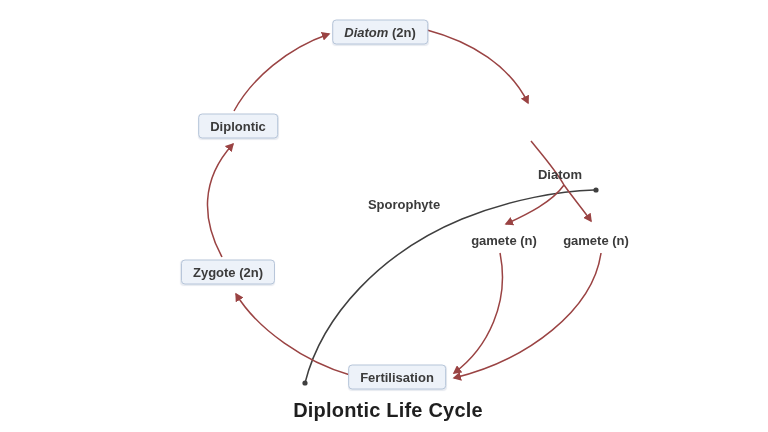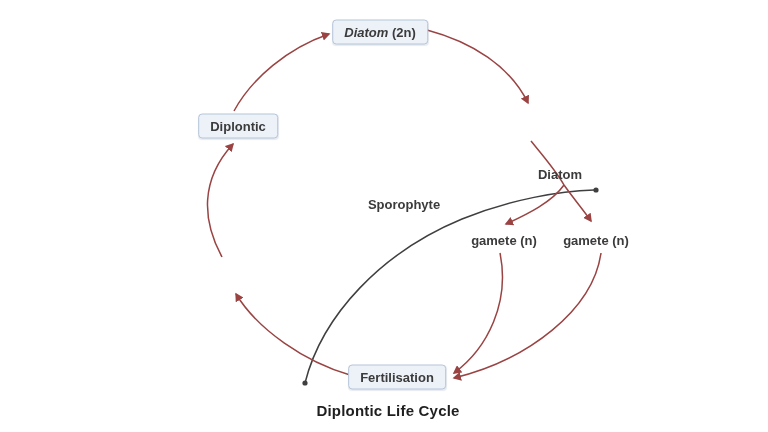--- a/index.html
+++ b/index.html
@@ -41,21 +41,21 @@
   
   .pos-diatom{left:380px;top:32px;}
   .pos-auxospore{left:238px;top:126px;}
   .pos-gametangium{left:532px;top:126px;}
   .pos-zygote{left:228px;top:272px;}
   .pos-fertilisation{left:397px;top:377px;}
   .pos-meiosis{left:560px;top:174px;}
   .pos-sporophyte{left:404px;top:204px;text-align:right;}
   .pos-gamete-left{left:504px;top:240px;}
   .pos-gamete-right{left:596px;top:240px;}
-  .pos-title{left:388px;top:410px;font-size:15px;color:#1f1f1f;letter-spacing:0.2px;}
+  .pos-title{left:388px;top:410px;font-size:20px;color:#1f1f1f;letter-spacing:0.2px;}
 </style>
 </head>
 <body>
 
 <div id="stage">
 
   <svg id="edges" viewBox="0 0 768 432" xmlns="http://www.w3.org/2000/svg">
     <defs>
       <marker id="arrow" markerUnits="userSpaceOnUse" markerWidth="9" markerHeight="9" refX="7" refY="4.5" orient="auto">
         <path class="arrowhead" d="M0,0 L8.5,4.5 L0,9 z"></path>
@@ -76,20 +76,23 @@
     <path class="edge" marker-end="url(#arrow)" d="M 601,253 C 593,310 528,360 454,378"></path>
     <path class="edge" marker-end="url(#arrow)" d="M 350,375 C 305,362 258,330 236,294"></path>
   </svg>
 
   <div class="node pos-diatom">
     <span class="italic">Diatom</span><span> (2n)</span>
   </div>
   <div class="node pos-auxospore">
     <span>Diplontic</span>
   </div>
+  <div class="node pos-zygote">
+    <span>Zygote (2n)</span>
+  </div>
   <div class="node pos-fertilisation">
     <span>Fertilisation</span>
   </div>
 
   <div class="floating-label pos-meiosis">Diatom</div>
   <div class="floating-label pos-sporophyte">Sporophyte</div>
   <div class="floating-label pos-gamete-left">gamete (n)</div>
   <div class="floating-label pos-gamete-right">gamete (n)</div>
 
   <div class="floating-label pos-title">Diplontic Life Cycle</div>

